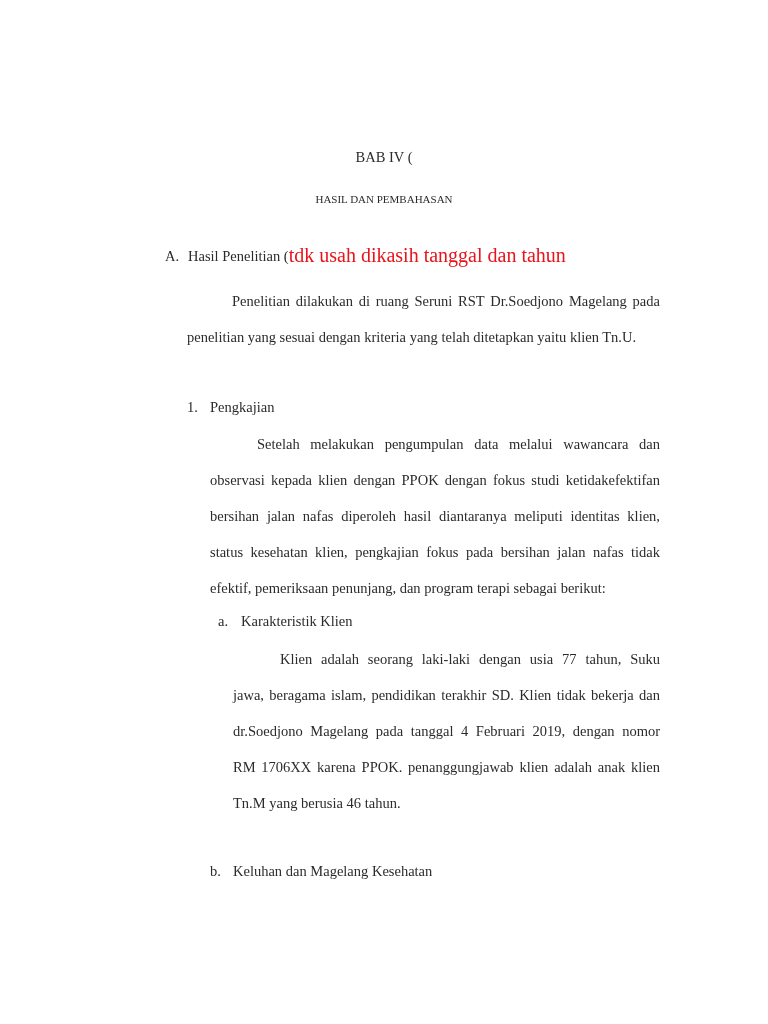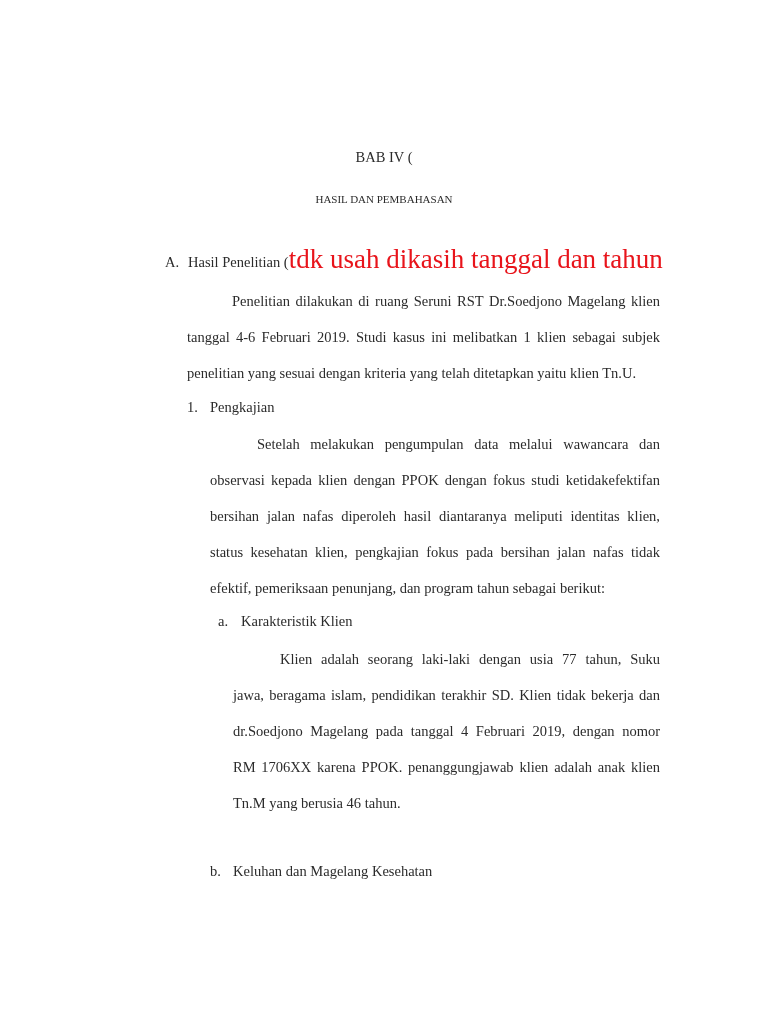--- a/index.html
+++ b/index.html
@@ -29,21 +29,21 @@
     text-align: center;
     white-space: nowrap;
   }
   .chapter { top: 149px; font-size: 14.5px; }
   .chapter-title { top: 193px; font-size: 11px; }
 
   .heading-a { left: 165px; top: 244px; font-size: 14.5px; }
   .heading-a .marker { display: inline-block; width: 23px; }
   .red-note {
     color: #e8141b;
-    font-size: 27px;
+    font-size: 20px;
     vertical-align: -1px;
   }
 
   .para {
     position: absolute;
     text-align: justify;
     text-align-last: left;
     font-size: 14.5px;
     line-height: 36px;
   }
@@ -80,35 +80,34 @@
 <div class="page">
 
   <div class="center chapter">BAB IV (</div>
   <div class="center chapter-title">HASIL DAN PEMBAHASAN</div>
 
   <div class="abs heading-a">
     <span class="marker">A.</span><span>Hasil Penelitian (</span><span class="red-note">tdk usah dikasih tanggal dan tahun</span>
   </div>
 
   <div class="para p1">
-    <span class="line first">Penelitian dilakukan di ruang Seruni RST Dr.Soedjono Magelang klien</span>
-    <span class="line">tanggal 4-6 Februari 2019. Studi kasus ini melibatkan 1 klien sebagai subjek</span>
+    <span class="line first">Penelitian dilakukan di ruang Seruni RST Dr.Soedjono Magelang pada</span>
     <span class="line last">penelitian yang sesuai dengan kriteria yang telah ditetapkan yaitu klien Tn.U.</span>
   </div>
 
   <div class="abs item1">
     <span class="marker">1.</span><span>Pengkajian</span>
   </div>
 
   <div class="para p2">
     <span class="line first">Setelah melakukan pengumpulan data melalui wawancara dan</span>
     <span class="line">observasi kepada klien dengan PPOK dengan fokus studi ketidakefektifan</span>
     <span class="line">bersihan jalan nafas diperoleh hasil diantaranya meliputi identitas klien,</span>
     <span class="line">status kesehatan klien, pengkajian fokus pada bersihan jalan nafas tidak</span>
-    <span class="line last">efektif, pemeriksaan penunjang, dan program tahun sebagai berikut:</span>
+    <span class="line last">efektif, pemeriksaan penunjang, dan program terapi sebagai berikut:</span>
   </div>
 
   <div class="abs itema">
     <span class="marker">a.</span><span>Karakteristik Klien</span>
   </div>
 
   <div class="para p3">
     <span class="line first">Klien adalah seorang laki-laki dengan usia 77 tahun, Suku</span>
     <span class="line">jawa, beragama islam, pendidikan terakhir SD. Klien tidak bekerja dan</span>
     <span class="line">dr.Soedjono Magelang pada tanggal 4 Februari 2019, dengan nomor</span>

